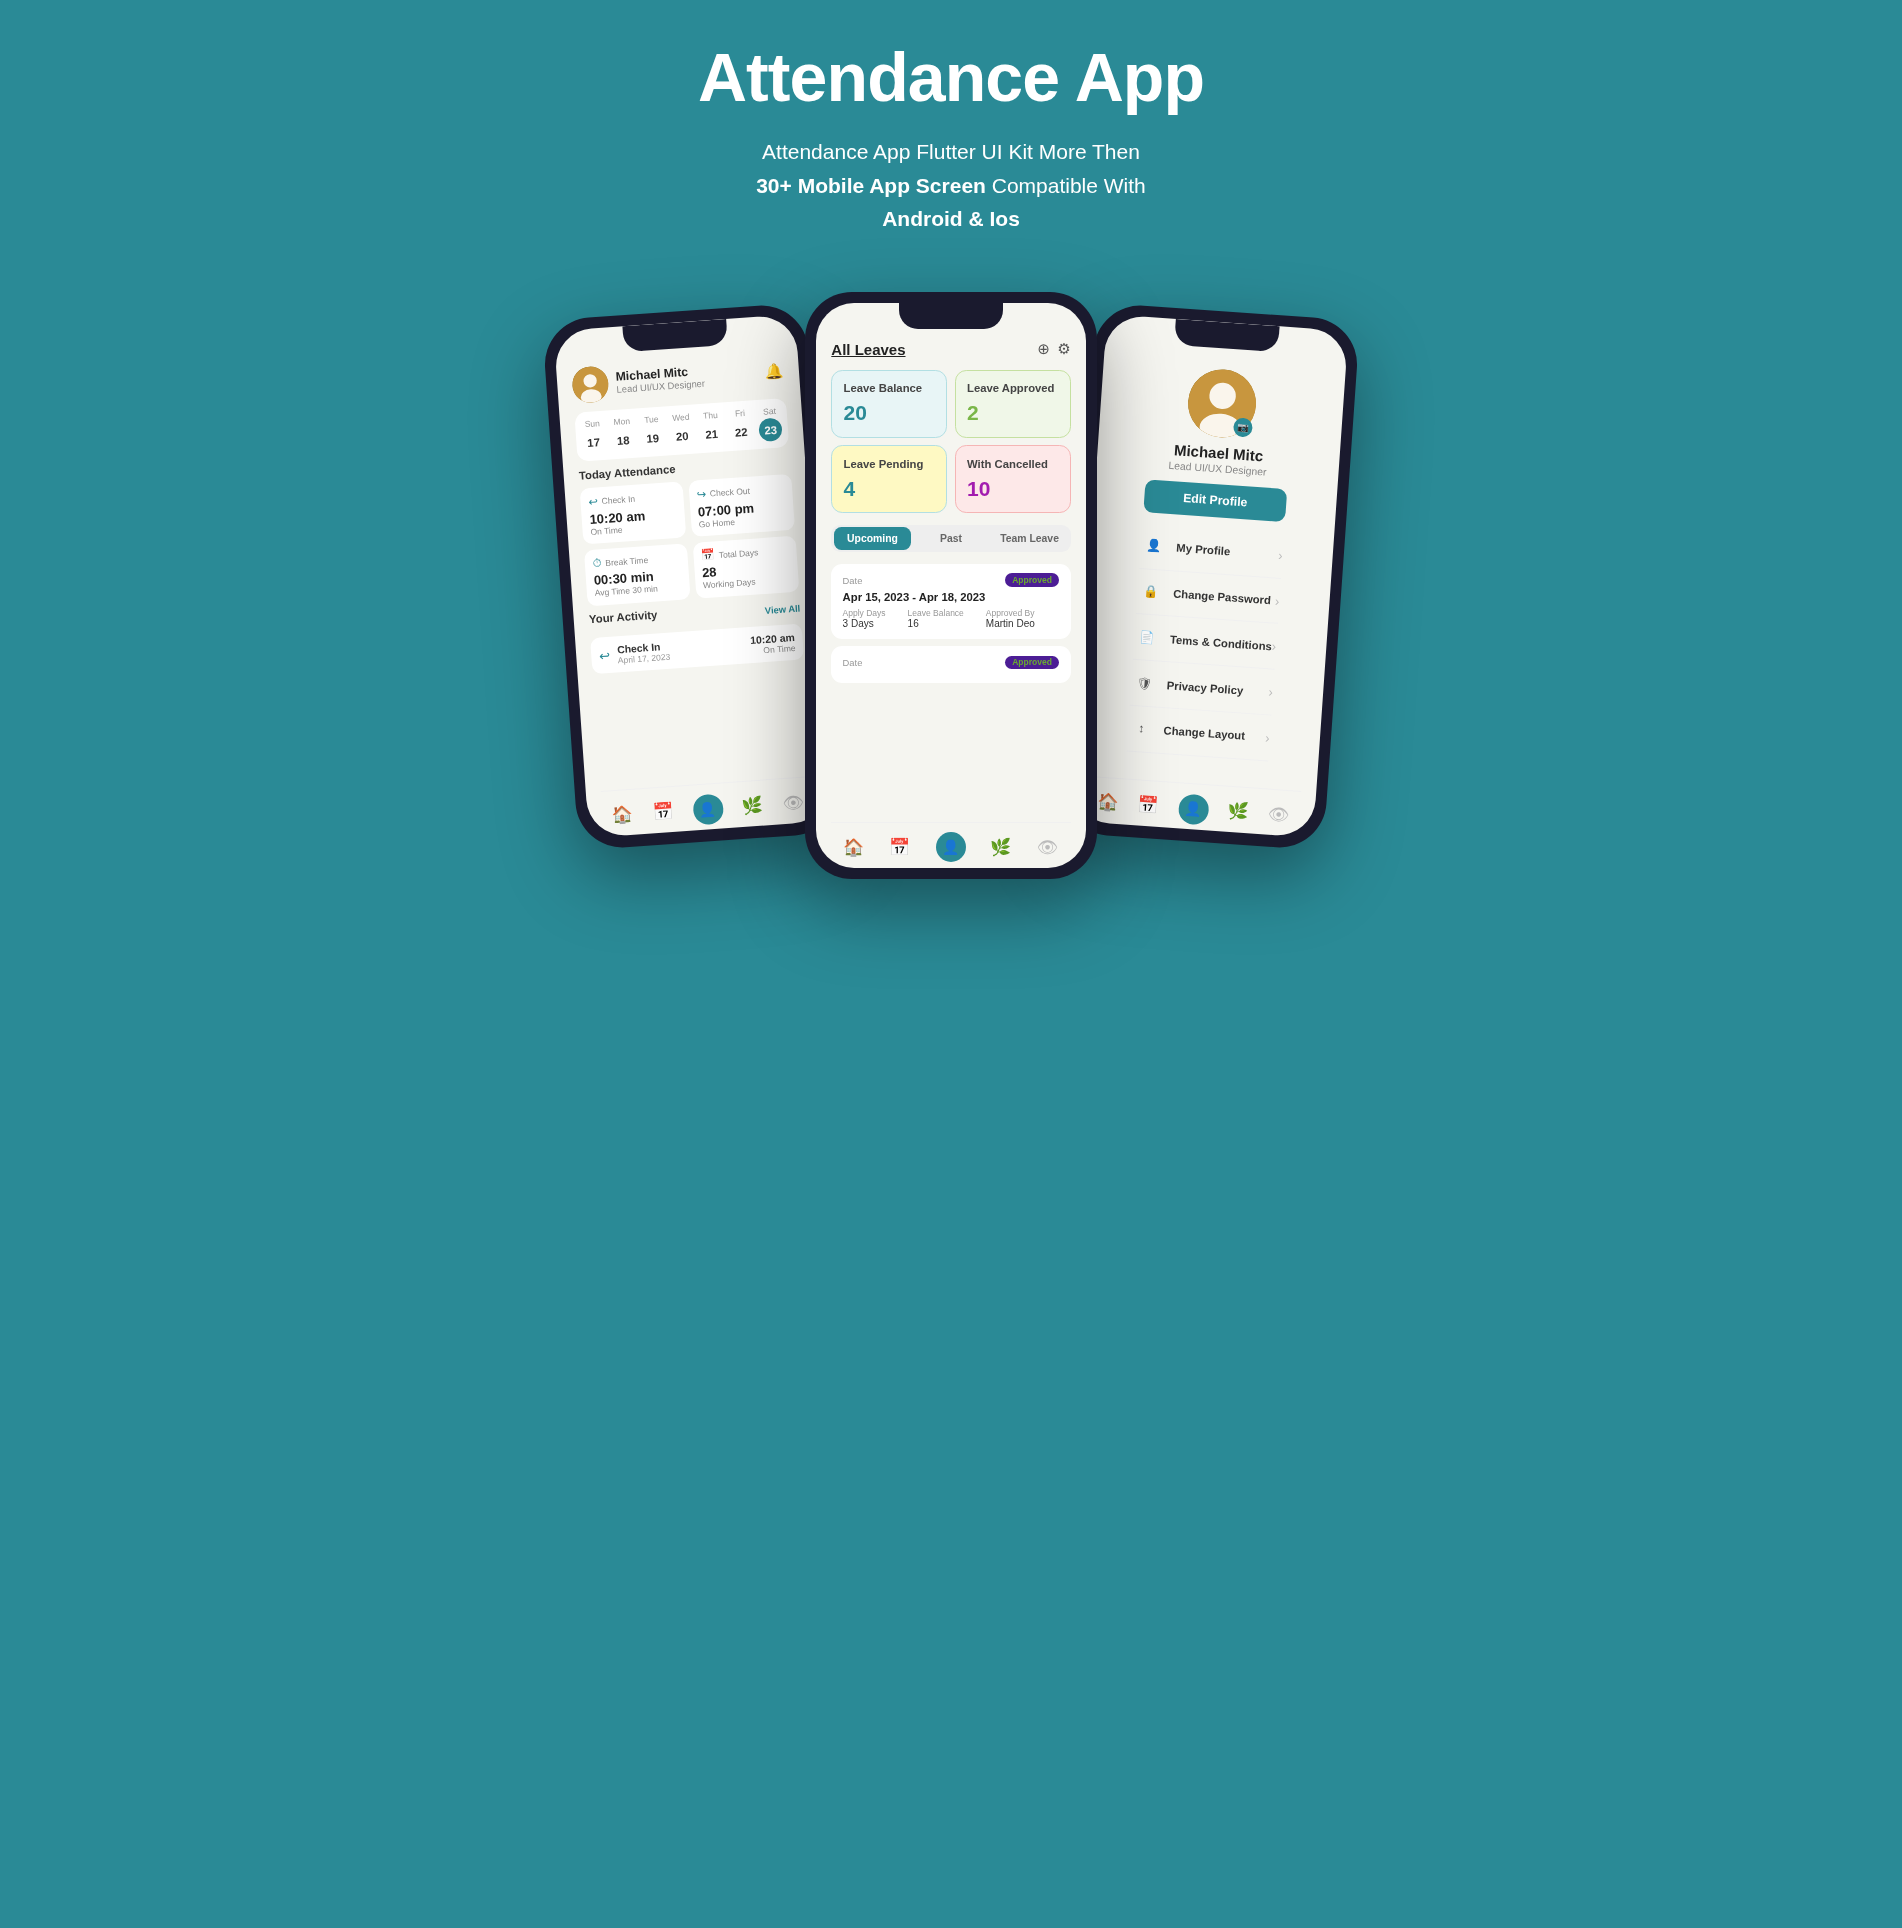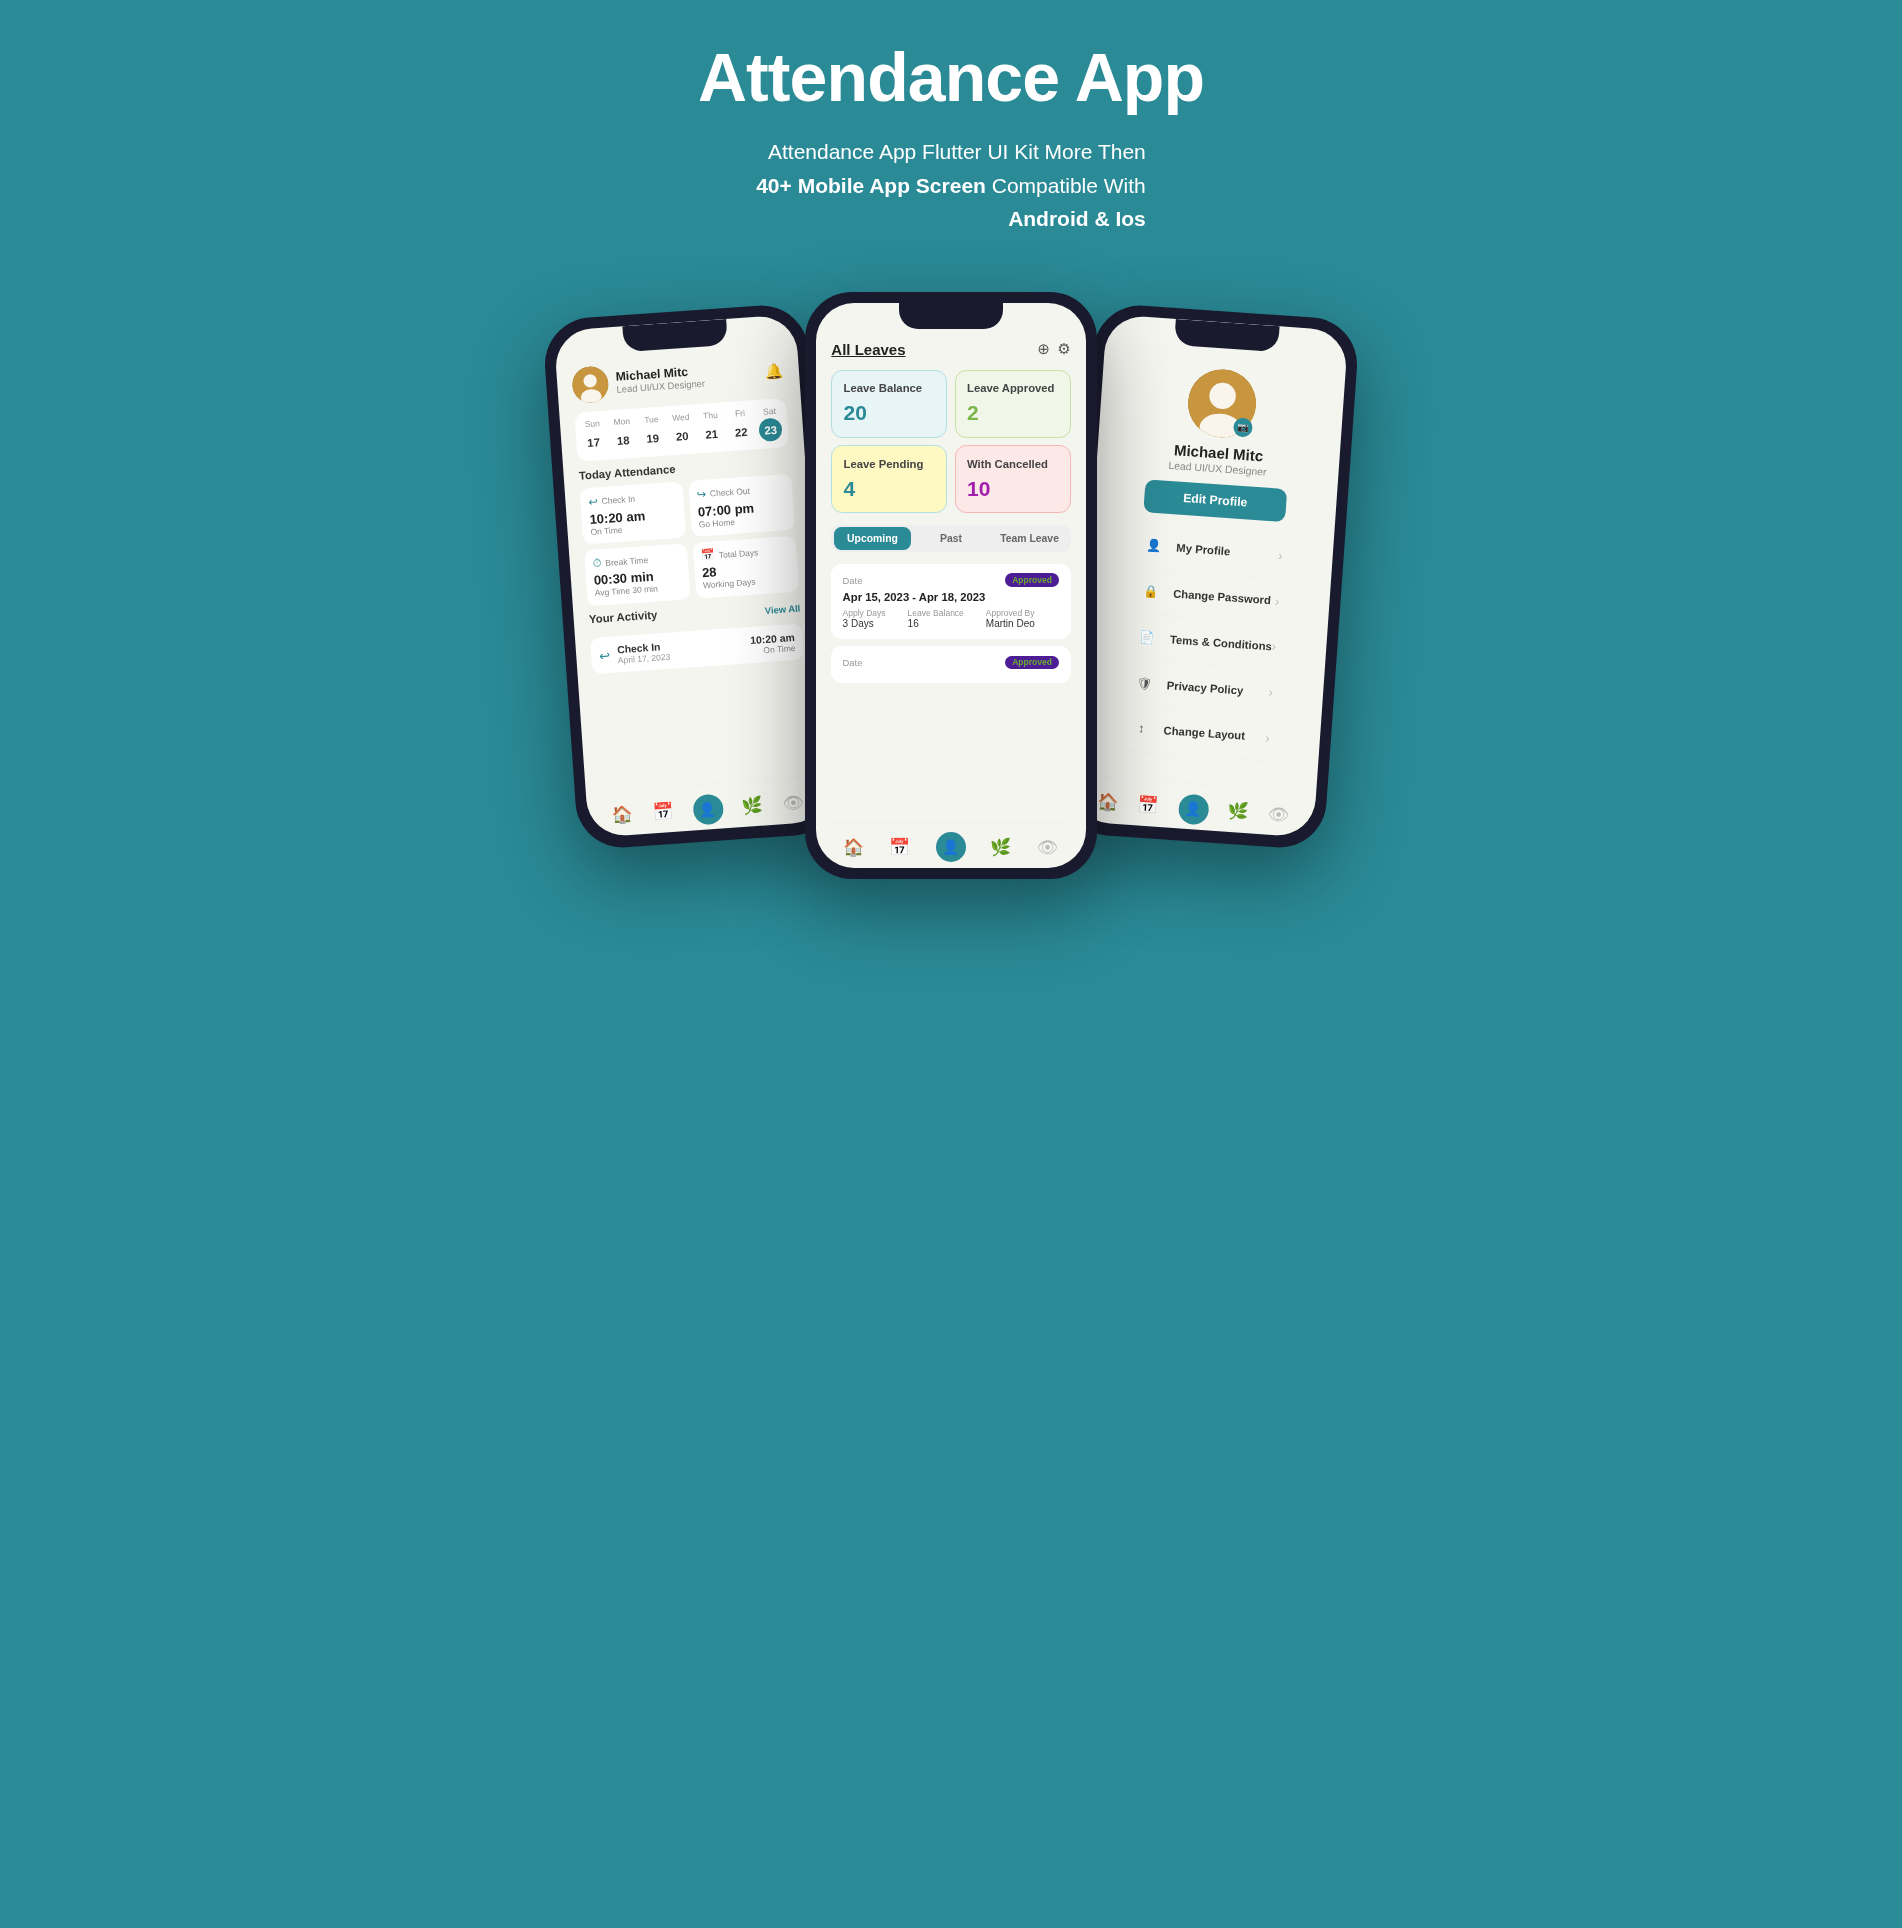--- a/index.html
+++ b/index.html
@@ -18,21 +18,21 @@
       font-size: 68px;
       font-weight: 800;
       text-align: left;
       margin-bottom: 19px;
       letter-spacing: -0.9px;
     }
 
     .page-subtitle {
       color: white;
       font-size: 21px;
-      text-align: right;
+      text-align: center;
       line-height: 1.6;
       margin-bottom: 56px;
       max-width: 659px;
     }
 
     .page-subtitle strong {
       font-weight: 800;
     }
 
     .phones-container {
@@ -366,21 +366,21 @@
     .menu-icon { width: 26px; height: 26px; background: #f5f5f0; border-radius: 7.5px; display: flex; align-items: center; justify-content: center; margin-right: 9.4px; font-size: 12.2px; color: #555; }
     .menu-label { flex: 1; font-size: 11.3px; font-weight: 600; color: #333; }
     .menu-arrow { color: #bbb; font-size: 13px; }
   </style>
 </head>
 <body>
 
 <h1 class="page-title">Attendance App</h1>
 <p class="page-subtitle">
   <span>Attendance App Flutter UI Kit More Then</span><br>
-  <strong>40+ Mobile App Screen</strong><span> Compatible With</span><br>
+  <strong>30+ Mobile App Screen</strong><span> Compatible With</span><br>
   <strong>Android &amp; Ios</strong>
 </p>
 
 <div class="phones-container">
 
   <div class="phone phone-left">
     <div class="phone-screen">
       <div class="notch"></div>
       <div class="screen-content">
 

